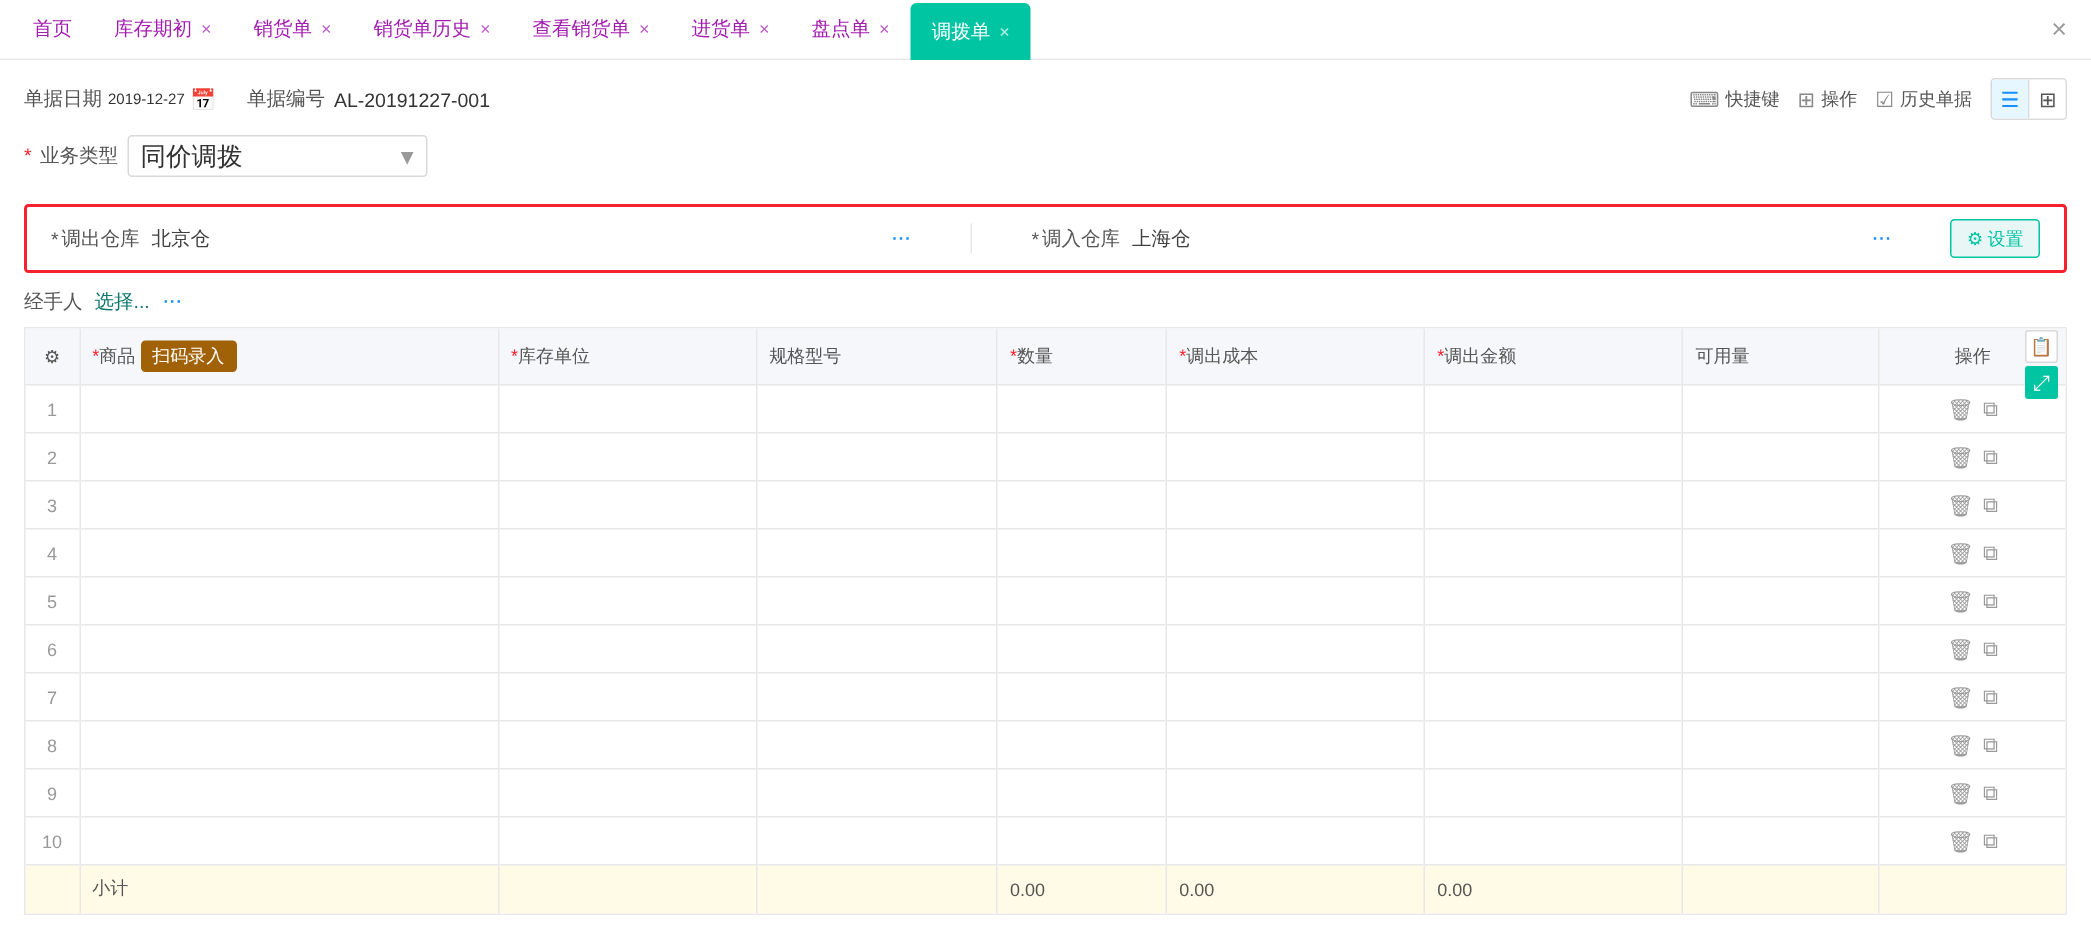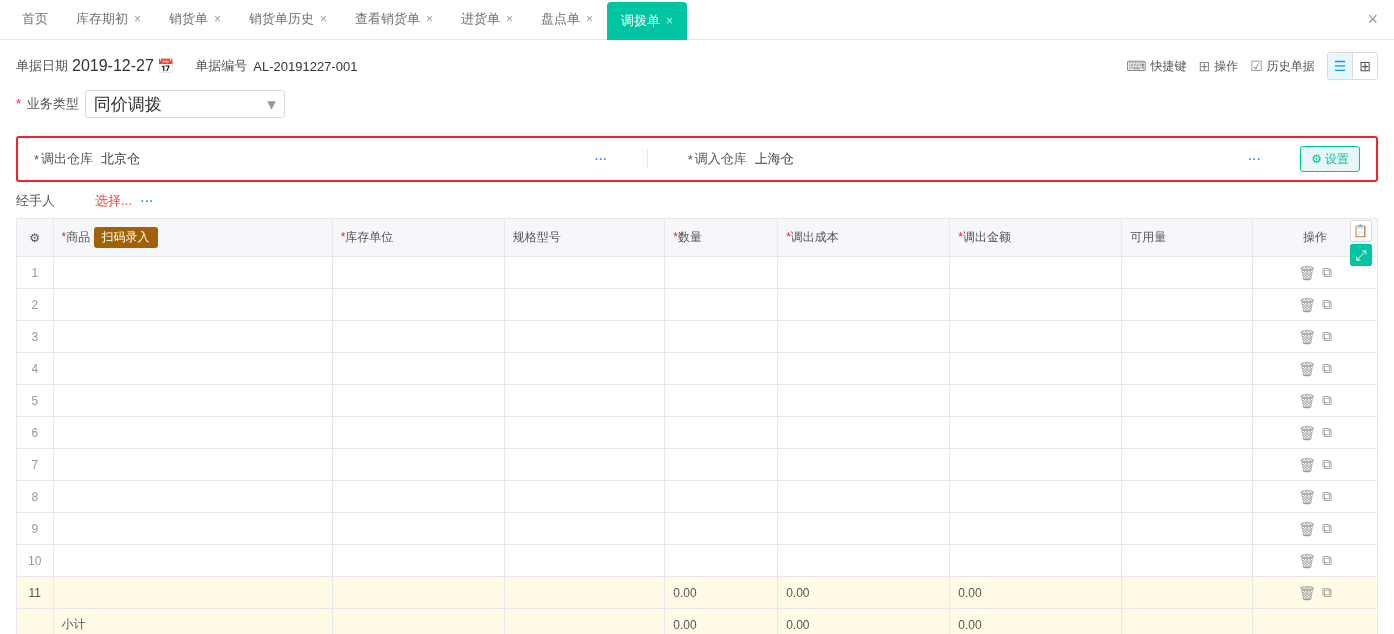--- a/index.html
+++ b/index.html
@@ -13,21 +13,21 @@
       background: #fff;
       padding: 0 8px;
       height: 40px;
     }
     .nav-tab {
       display: flex;
       align-items: center;
       padding: 0 14px;
       height: 26px;
       cursor: pointer;
-      color: #737373;
+      color: #a21caf;
       font-size: 13px;
       white-space: nowrap;
       border-bottom: 2px solid transparent;
     }
     .nav-tab.active {
       color: #fff;
       background: #00c5a3;
       border-radius: 4px 4px 0 0;
       border-bottom: none;
       height: 38px;
@@ -179,21 +179,21 @@
     }
 
     
     .manager-row {
       padding: 0 16px 8px 16px;
       display: flex;
       align-items: center;
       gap: 8px;
     }
     .manager-label { color: #555; }
-    .manager-placeholder { color: #ef4444; margin-left: 32px; }
+    .manager-placeholder { color: #0f766e; }
 
     
     .table-container {
       margin: 0 16px;
       border: 1px solid #e8e8e8;
       overflow: auto;
     }
     table {
       width: 100%;
       border-collapse: collapse;
@@ -328,21 +328,21 @@
     <span>调拨单</span>
     <span class="close-btn">×</span>
   </div>
   <div class="nav-close-all">×</div>
 </div>
 
 <div class="form-area">
   <div class="form-row">
     <div class="form-field field-date">
       <label>单据日期</label>
-      <span style="font-size:16px;">2019-12-27</span>
+      <span style="font-size:10px;">2019-12-27</span>
       <span class="calendar-icon">📅</span>
     </div>
     <div class="form-field">
       <label>单据编号</label>
       <span>AL-20191227-001</span>
     </div>
 
     <div class="toolbar">
       <div class="toolbar-item">
         <span class="toolbar-icon">⌨</span>
@@ -580,36 +580,20 @@
         <td></td>
         <td></td>
         <td>
           <div class="action-cell">
             <span class="action-icon">🗑</span>
             <span class="action-icon">⧉</span>
           </div>
         </td>
       </tr>
       <tr class="subtotal-row">
-        <td class="row-num">11</td>
-        <td></td>
-        <td></td>
-        <td></td>
-        <td>0.00</td>
-        <td>0.00</td>
-        <td>0.00</td>
-        <td></td>
-        <td>
-          <div class="action-cell">
-            <span class="action-icon">🗑</span>
-            <span class="action-icon">⧉</span>
-          </div>
-        </td>
-      </tr>
-      <tr class="subtotal-row">
         <td colspan="1"></td>
         <td>小计</td>
         <td></td>
         <td></td>
         <td>0.00</td>
         <td>0.00</td>
         <td>0.00</td>
         <td></td>
         <td></td>
       </tr>

